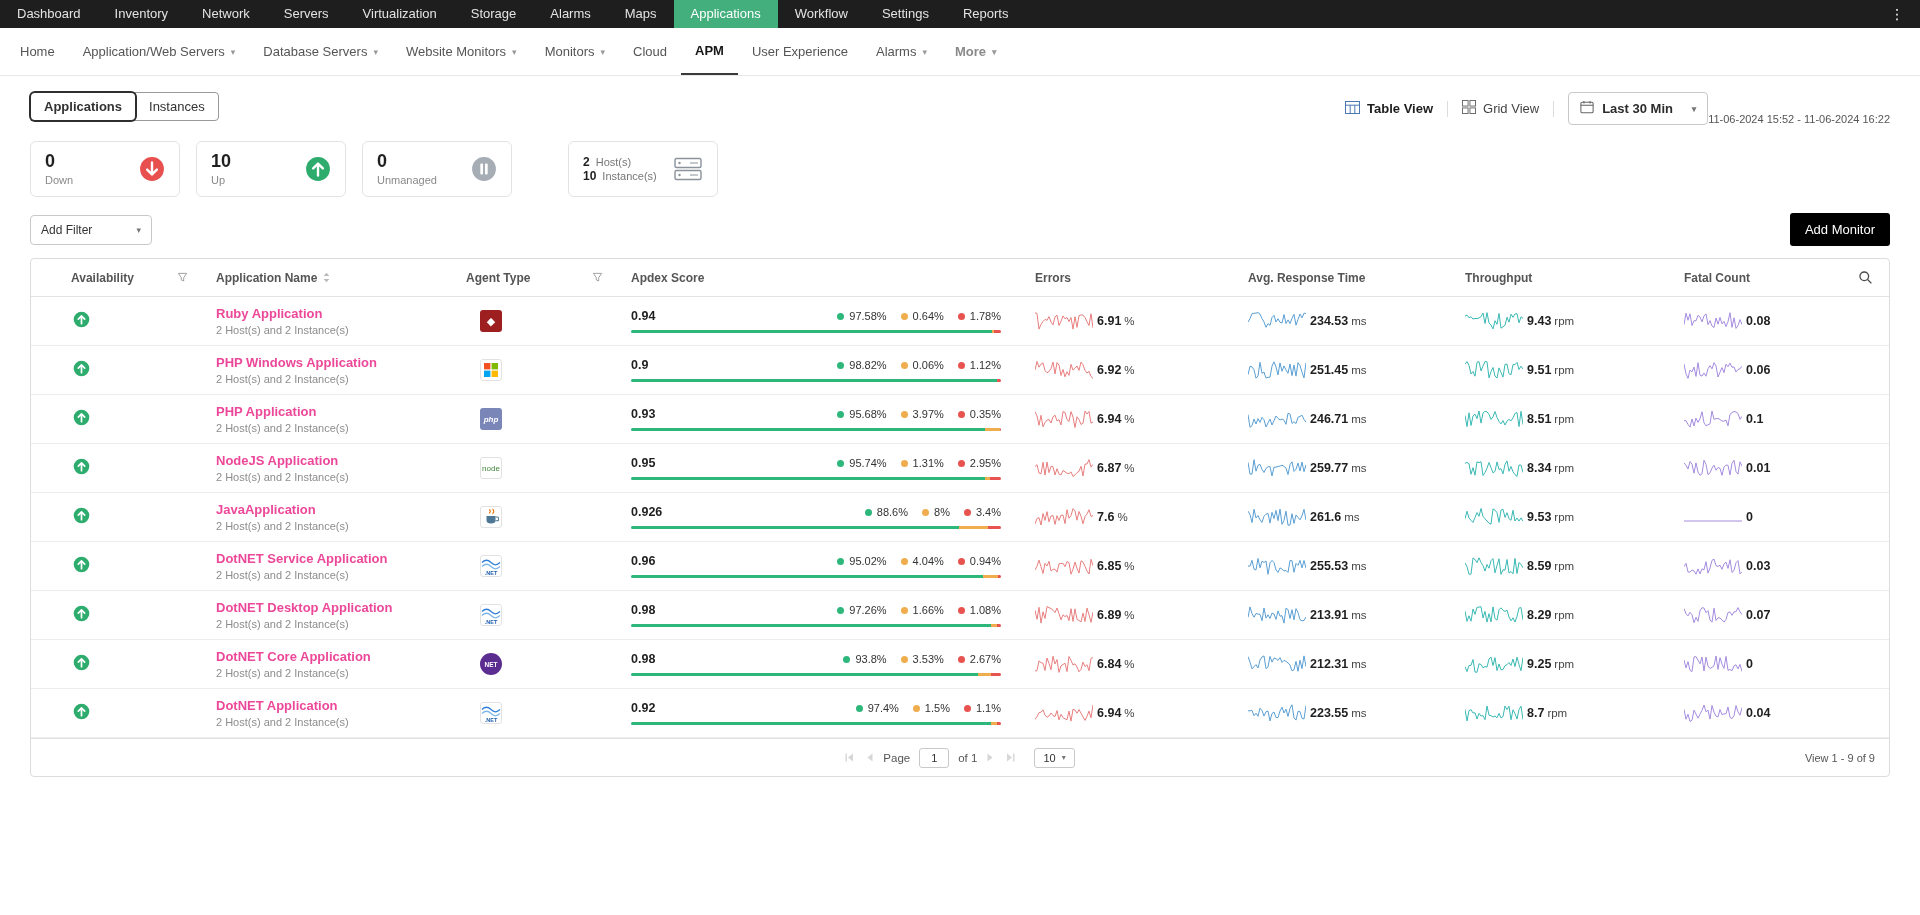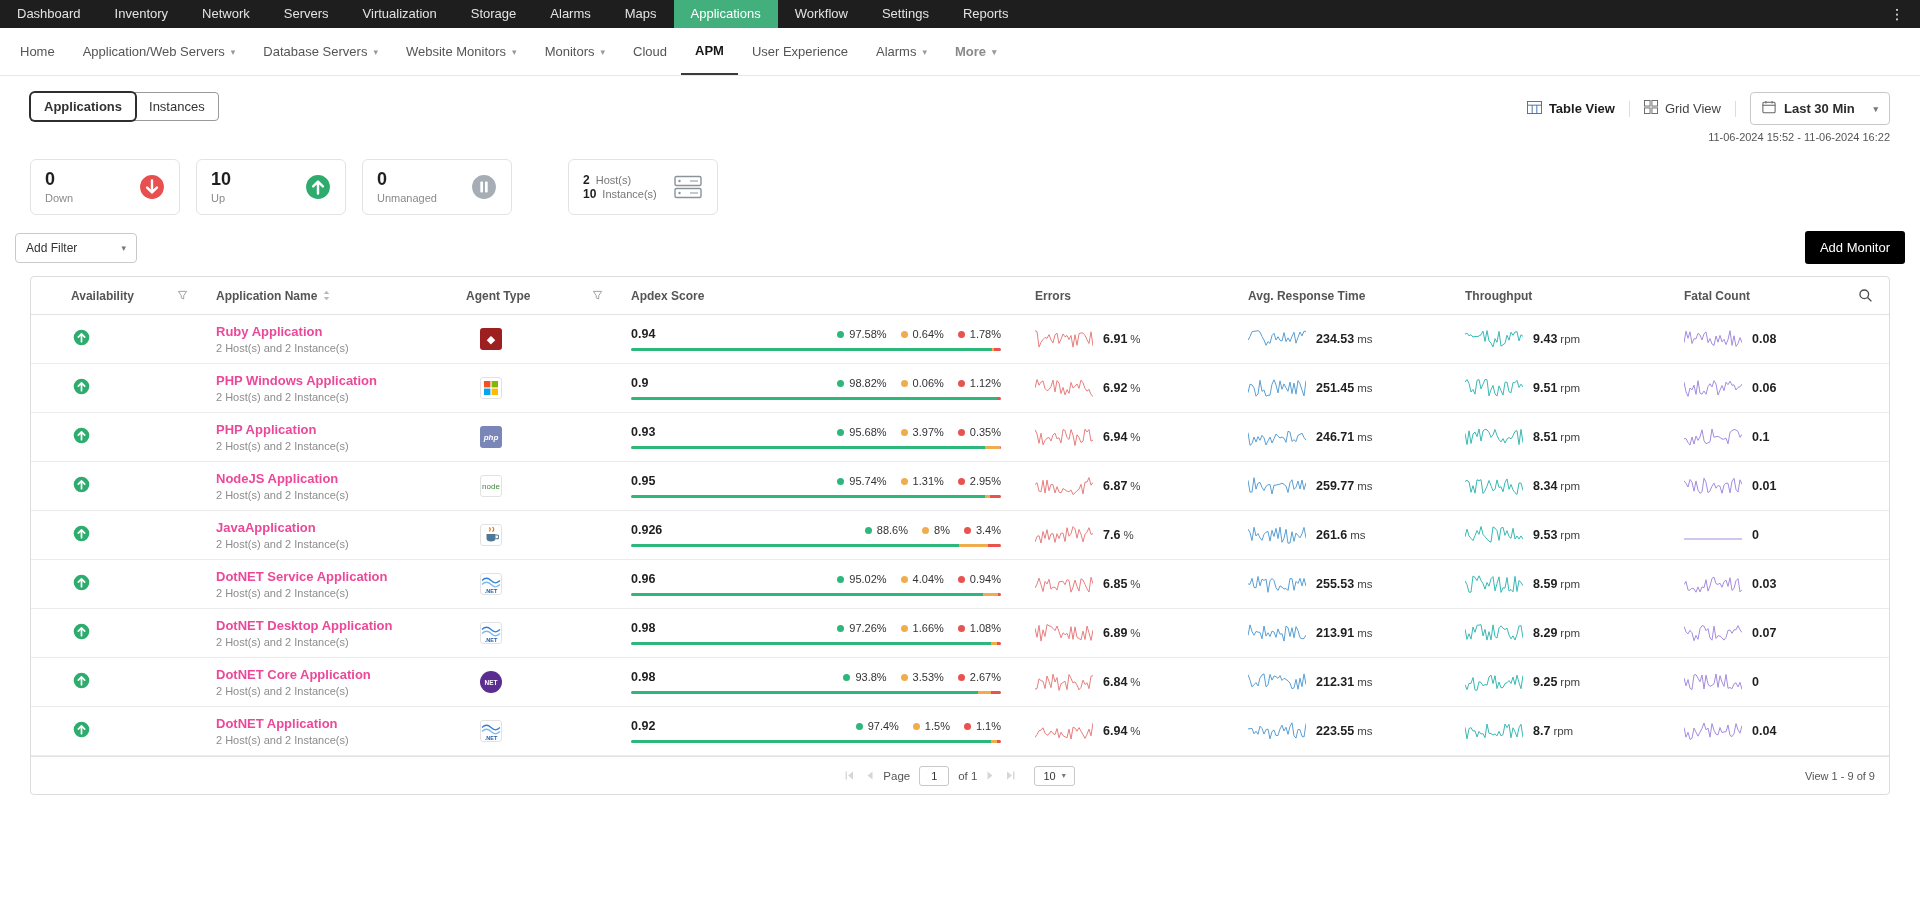--- a/index.html
+++ b/index.html
@@ -17,42 +17,42 @@
   .subnav-item{display:flex;align-items:center;gap:6px;padding:0 14px;cursor:pointer;white-space:nowrap}
   .subnav-item .caret{font-size:9px;color:#999}
   .subnav-item.active{color:#161616;font-weight:bold;border-bottom:2px solid #3a3a3a}
   .subnav-item.muted{color:#8a8a8a;font-weight:bold}
   
   .controls{display:flex;justify-content:space-between;align-items:flex-start;padding:16px 30px 0}
   .seg-group{display:inline-flex;border:1px solid #9a9a9a;border-radius:4px;background:#fff}
   .seg-btn{padding:6px 13px;font-size:13px;color:#333;cursor:pointer;position:relative}
   .seg-btn + .seg-btn{border-left:1px solid #bdbdbd}
   .seg-btn.active{font-weight:bold;box-shadow:0 0 0 2px #2e2e2e;border-radius:4px;z-index:1;background:#fff}
-  .right-controls{display:flex;flex-direction:column;align-items:flex-end}
+  .right-controls{display:flex;flex-direction:row;align-items:flex-end}
   .rc-row{display:flex;align-items:center;gap:14px}
   .view-btn{display:flex;align-items:center;gap:7px;cursor:pointer;color:#444}
   .view-btn.active{color:#1d1d1d;font-weight:bold}
   .vdiv{width:1px;height:16px;background:#ddd}
   .time-select{display:flex;align-items:center;gap:8px;border:1px solid #c9c9c9;border-radius:4px;
                padding:7px 11px;font-weight:bold;color:#2c2c2c;cursor:pointer;min-width:140px}
   .time-select .caret{margin-left:auto;color:#777;font-size:9px}
   .date-range{font-size:11px;color:#555;margin-top:6px}
   
   .cards{display:flex;align-items:center;gap:16px;padding:16px 30px 0}
   .card{display:flex;align-items:center;justify-content:space-between;border:1px solid #e3e3e3;
         border-radius:6px;padding:8px 14px;min-width:150px;height:56px;background:#fff;cursor:pointer}
   .card .val{font-size:18px;font-weight:bold;color:#1f1f1f;line-height:1.1}
   .card .lbl{font-size:11px;color:#8a8a8a;margin-top:2px}
   .card.hosts{margin-left:40px;min-width:135px}
   .hosts-rows .hr{display:flex;gap:6px;align-items:baseline}
   .hr .hv{font-weight:bold;font-size:12px;color:#1f1f1f}
   .hr .hl{font-size:11px;color:#777}
   .card-ic{display:flex;align-items:center;margin-left:16px}
   
-  .filterbar{display:flex;justify-content:space-between;align-items:center;padding:16px 15px 8px}
+  .filterbar{display:flex;justify-content:space-between;align-items:center;padding:16px 30px 8px}
   .add-filter{display:flex;align-items:center;justify-content:space-between;border:1px solid #c9c9c9;
               border-radius:4px;padding:7px 10px;width:122px;font-size:12px;color:#333;cursor:pointer}
   .add-filter .caret{color:#777;font-size:9px}
   .add-monitor{background:#000000;color:#fff;font-size:13px;padding:9px 15px;border:none;border-radius:3px;cursor:pointer;
                font-family:"Liberation Sans",sans-serif}
   
   .table-wrap{margin:4px 30px 0;border:1px solid #dcdcdc;border-radius:4px;background:#fff}
   .thead,.trow{display:grid;grid-template-columns:185px 250px 165px 404px 213px 217px 219px 1fr 48px;align-items:center}
   .thead{height:38px;border-bottom:1px solid #e3e3e3;font-size:12px;font-weight:bold;color:#555}
   .th{display:flex;align-items:center;gap:6px;padding-right:8px}
@@ -69,21 +69,21 @@
   .agent-badge{display:inline-flex;align-items:center;justify-content:center;width:22px;height:22px;border-radius:3px}
   .agent-badge.light{background:#fff;border:1px solid #e2e2e2}
   .c-apdex{padding-right:34px}
   .apdex-top{display:flex;align-items:center;justify-content:space-between}
   .apdex-val{font-weight:bold;font-size:12.5px;color:#1f1f1f}
   .apdex-legend{display:flex;align-items:center;gap:14px;font-size:11px;color:#333}
   .leg-item{display:inline-flex;align-items:center}
   .dot{width:7px;height:7px;border-radius:50%;display:inline-block;margin-right:5px}
   .apdex-bar{display:flex;height:3px;margin-top:7px;border-radius:2px;overflow:hidden;background:#eee}
   .seg{height:100%;display:block}
-  .metric{display:flex;align-items:center;gap:10px}
+  .metric{display:flex;align-items:center;gap:4px}
   .mval{font-size:12.5px;font-weight:bold;color:#1f1f1f;white-space:nowrap}
   .munit{font-weight:normal;font-size:11.5px;color:#444;margin-left:3px}
   
   .tfoot{position:relative;display:flex;align-items:center;justify-content:center;height:38px;
          border-top:1px solid #e3e3e3;font-size:11.5px;color:#555;gap:9px}
   .pg-btn{display:flex;align-items:center;cursor:pointer;opacity:.55}
   .pg-label{color:#555}
   .pg-input{width:30px;height:20px;border:1px solid #c9c9c9;border-radius:3px;text-align:center;font-size:11px;
             font-family:"Liberation Sans",sans-serif;color:#333}
   .pg-size{display:flex;align-items:center;gap:6px;border:1px solid #c9c9c9;border-radius:3px;

